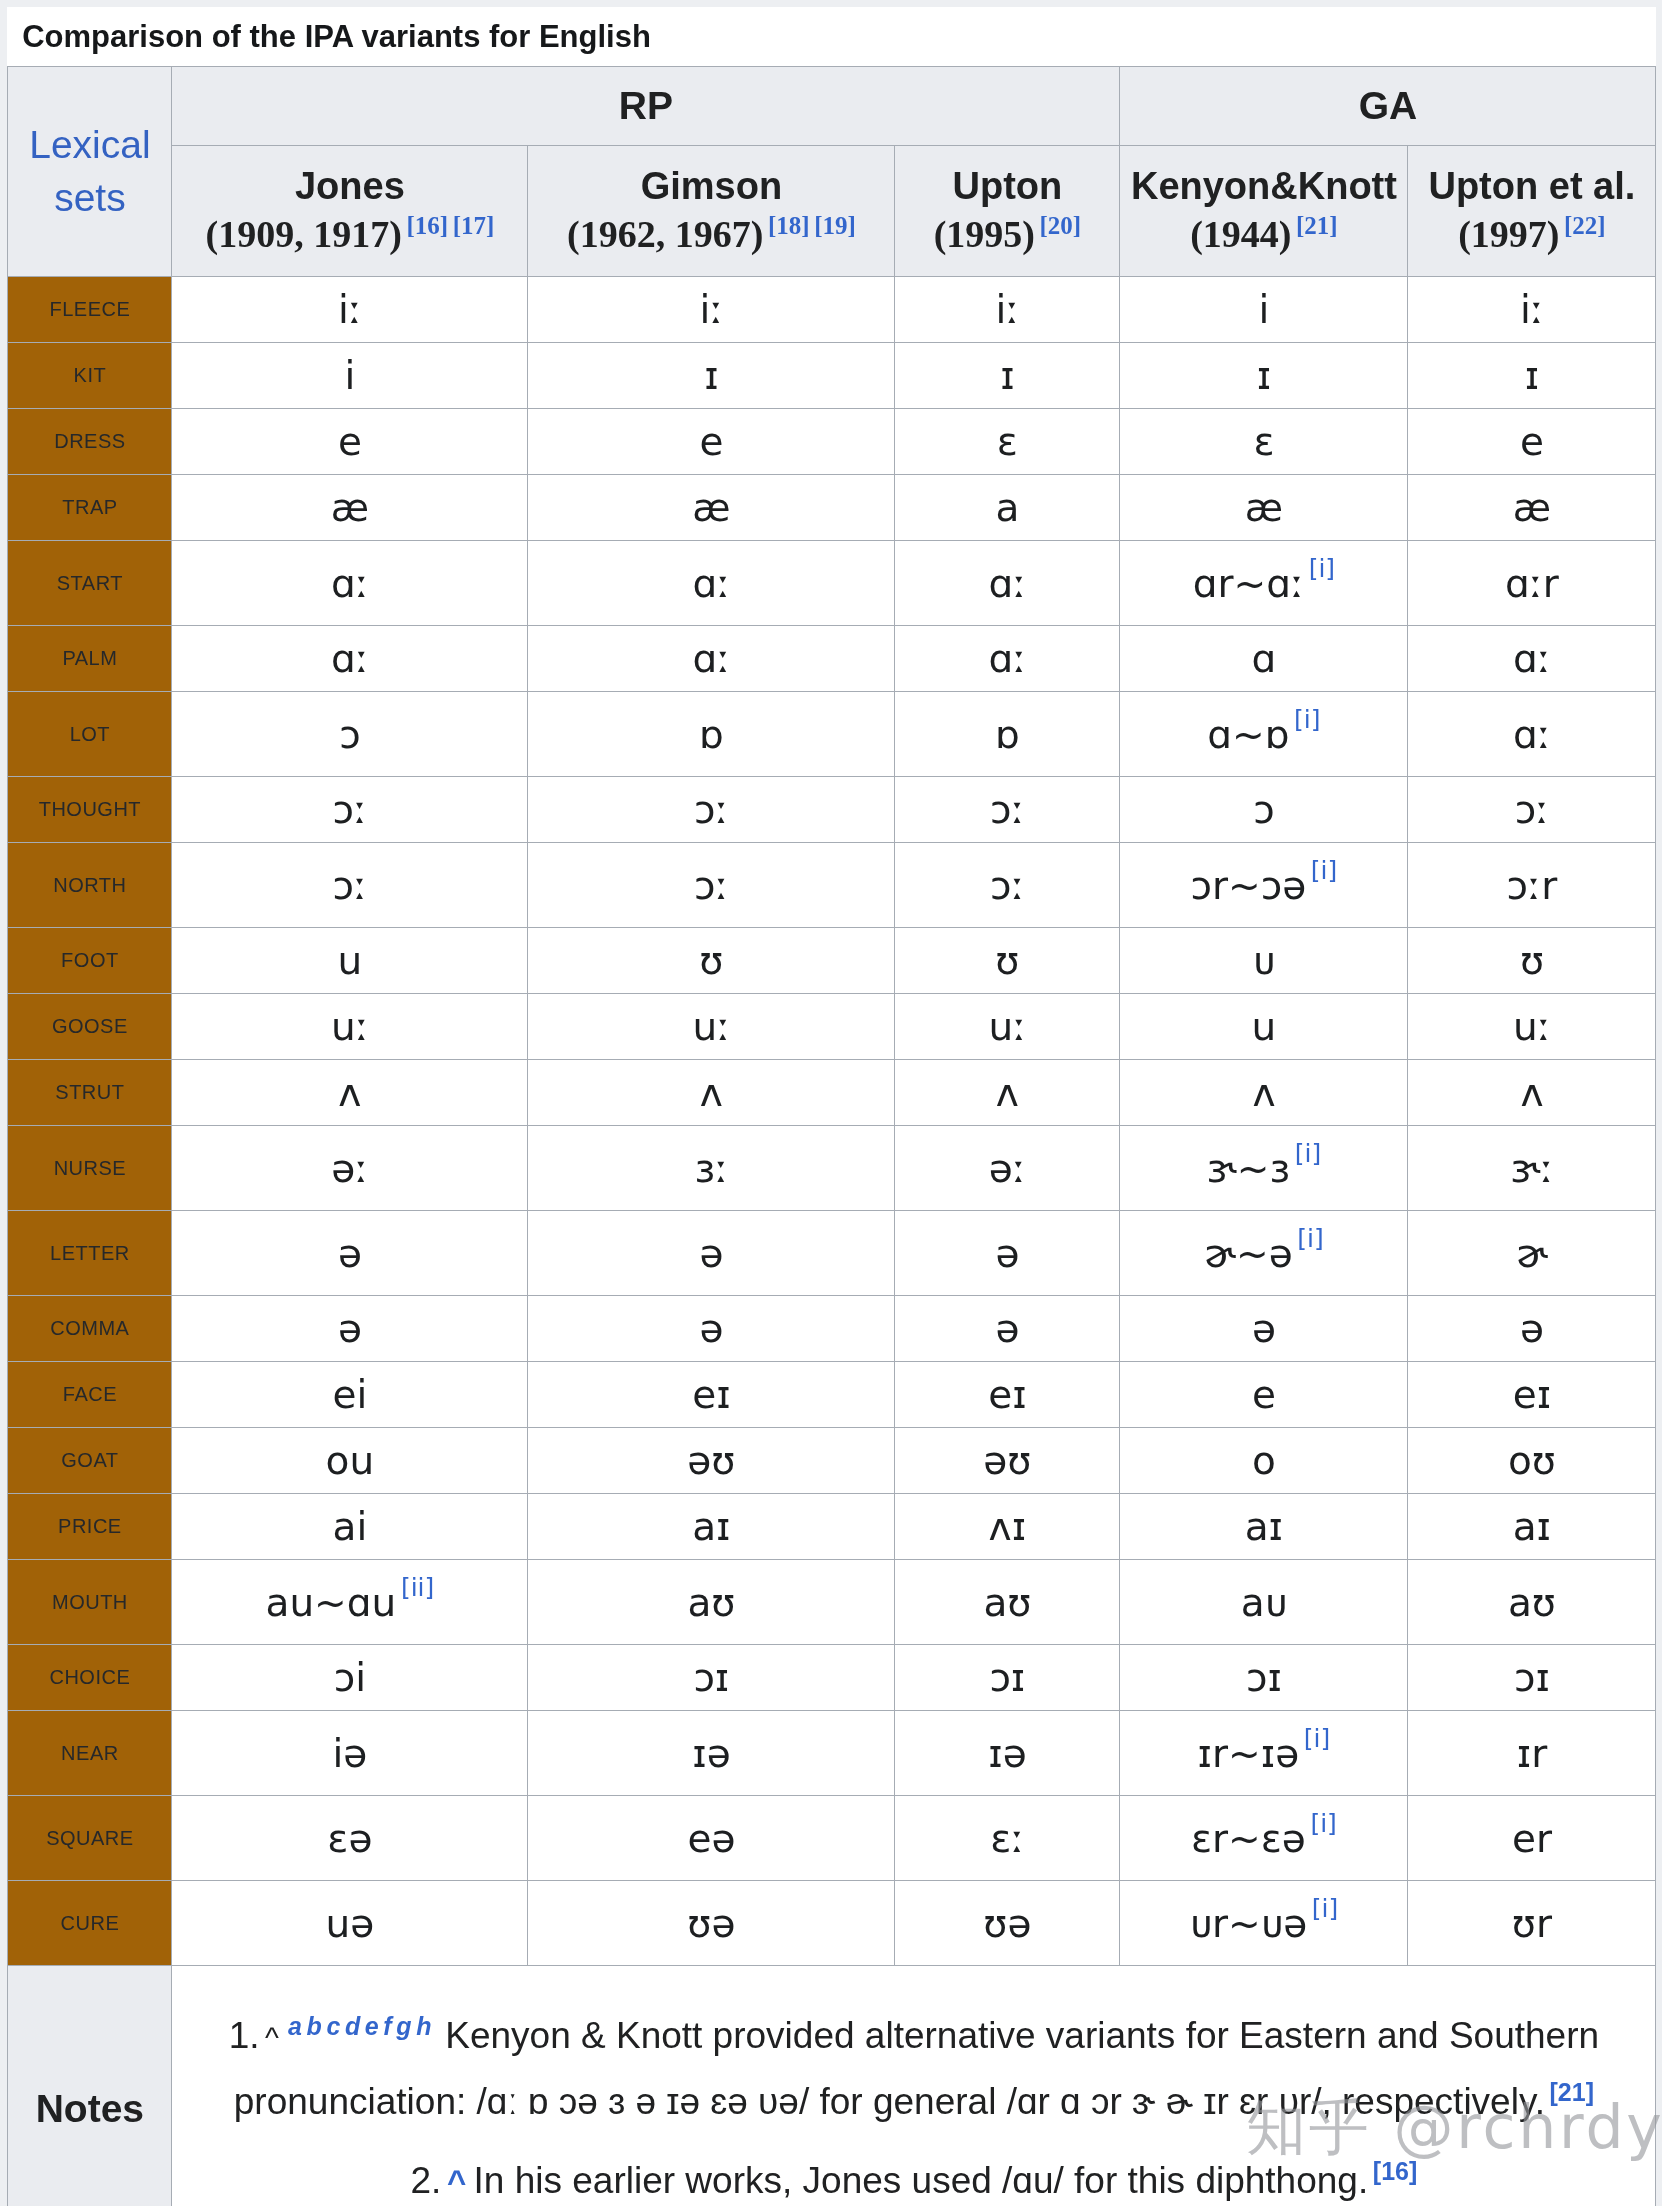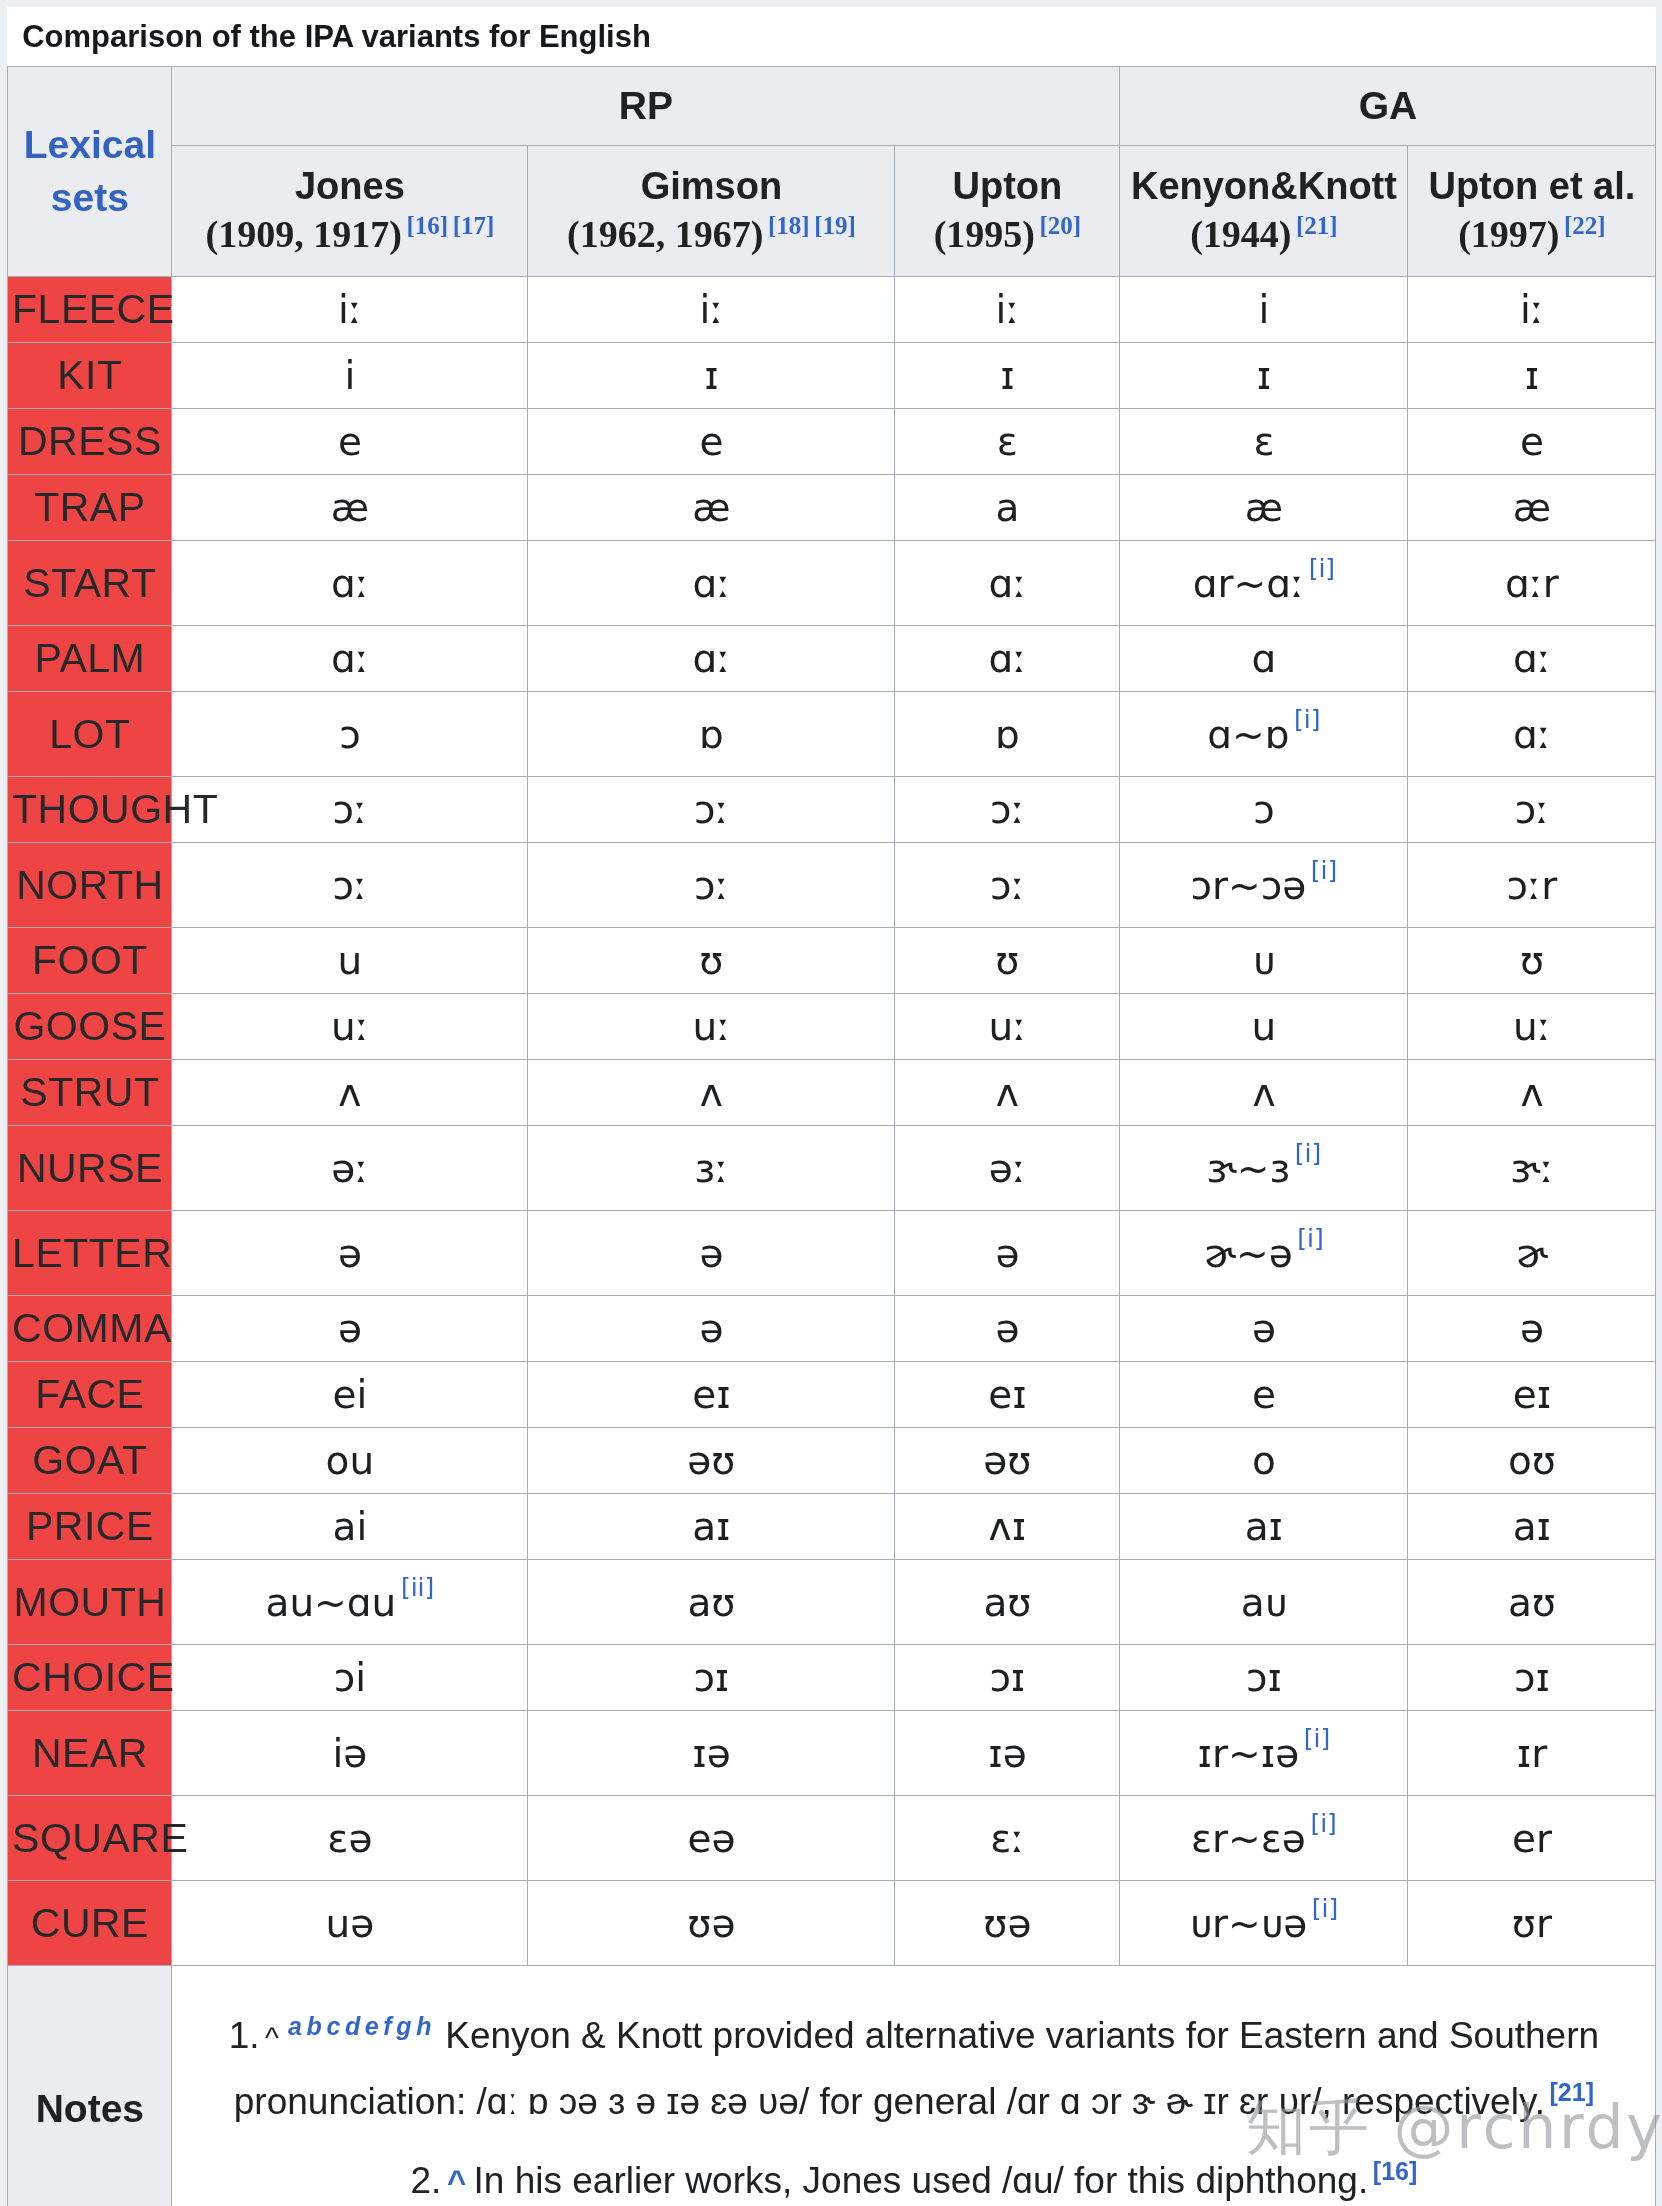--- a/index.html
+++ b/index.html
@@ -35,34 +35,34 @@
     background:#eaecf0;
     font-weight:bold;
     font-size:39px;
     color:#202122;
     text-align:center;
     vertical-align:middle;
   }
   tr.group-row th { height:79px; }
   tr.names-row th { height:131px; padding:3.7px 1.8px; }
   .corner a {
-    color:#3462c2; text-decoration:none; font-weight:bold; font-size:39px;
+    color:#3462c2; text-decoration:none; font-weight:normal; font-size:39px;
     line-height:1.35; display:inline-block;
   }
   .name-line { font-size:38px; font-weight:bold; white-space:nowrap; line-height:1.25; }
   .years-line { font-size:38px; font-weight:bold; white-space:nowrap; line-height:1.3;font-family:Liberation Serif, serif; }
   sup.ref {
     font-size:25px; color:#3366cc; vertical-align:super; line-height:0;
     margin-left:4.6px; font-weight:bold;
   }
   tbody tr.data { height:66px; }
   tbody tr.data.tall { height:85px; }
   td.rowlabel, th.rowlabel {
-    background:#ef4444;
-    font-size:41px; font-weight:normal;
+    background:#a16207;
+    font-size:20px; font-weight:normal;
     letter-spacing:0.5px;
     text-align:center; vertical-align:middle;
     color:#26282a;
     white-space:nowrap;
     border:1.8px solid #a6acb4;
   }
   td.ipa {
     text-align:center; vertical-align:middle;
     font-size:39px;
     font-family:"DejaVu Sans","Liberation Sans",sans-serif;

